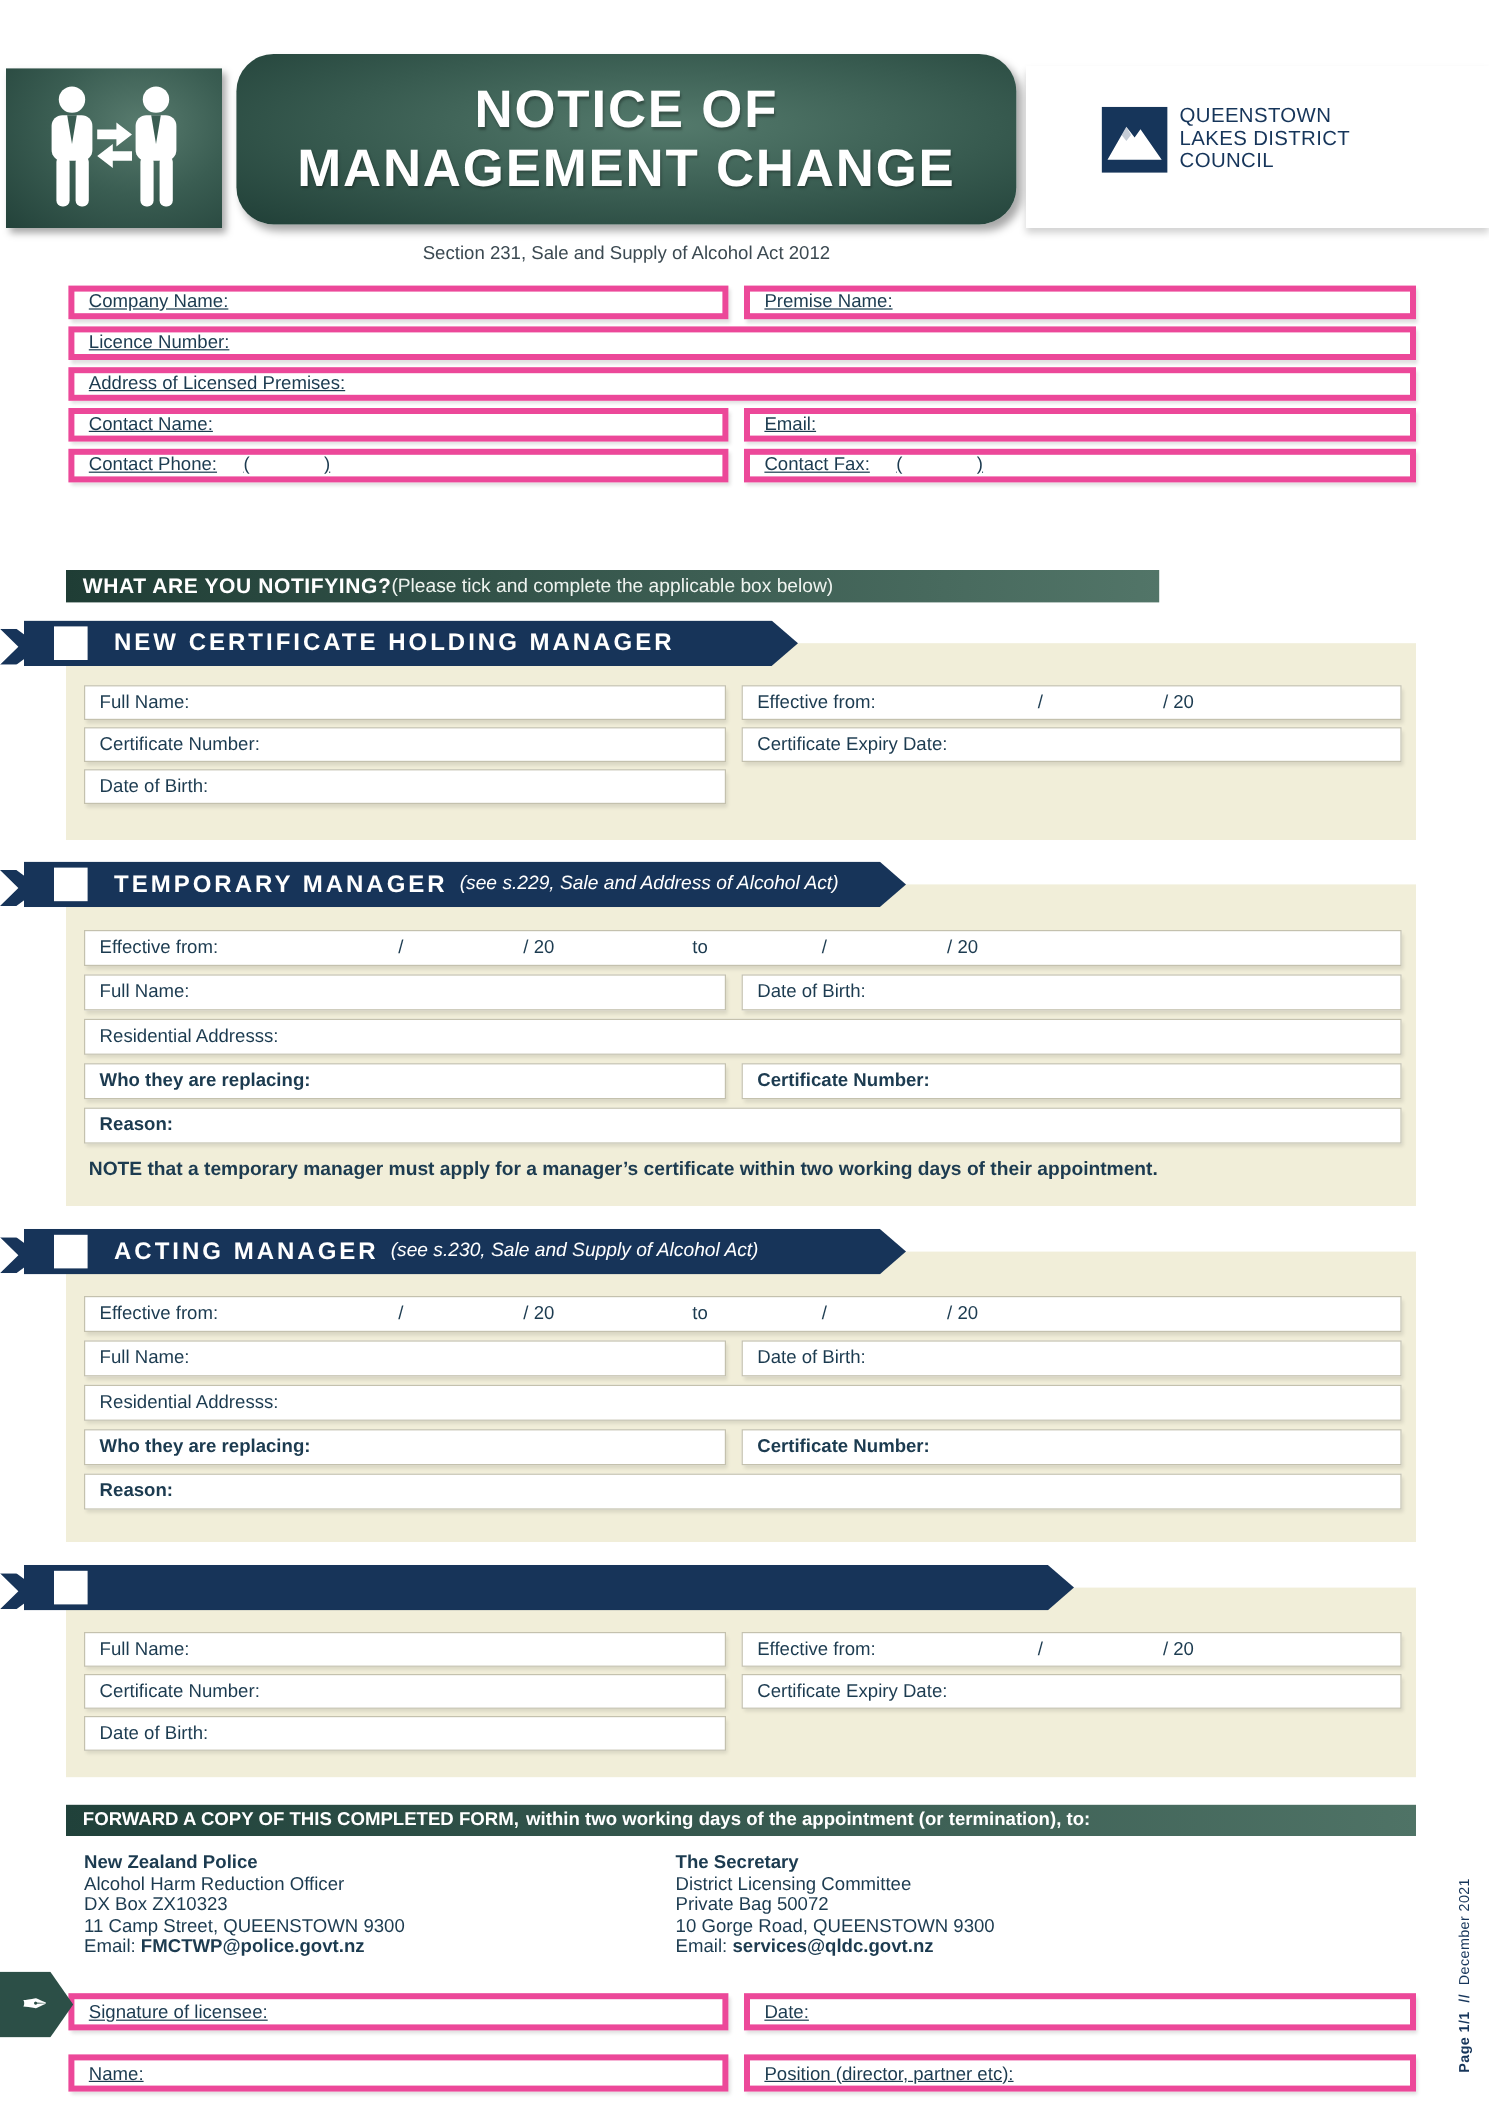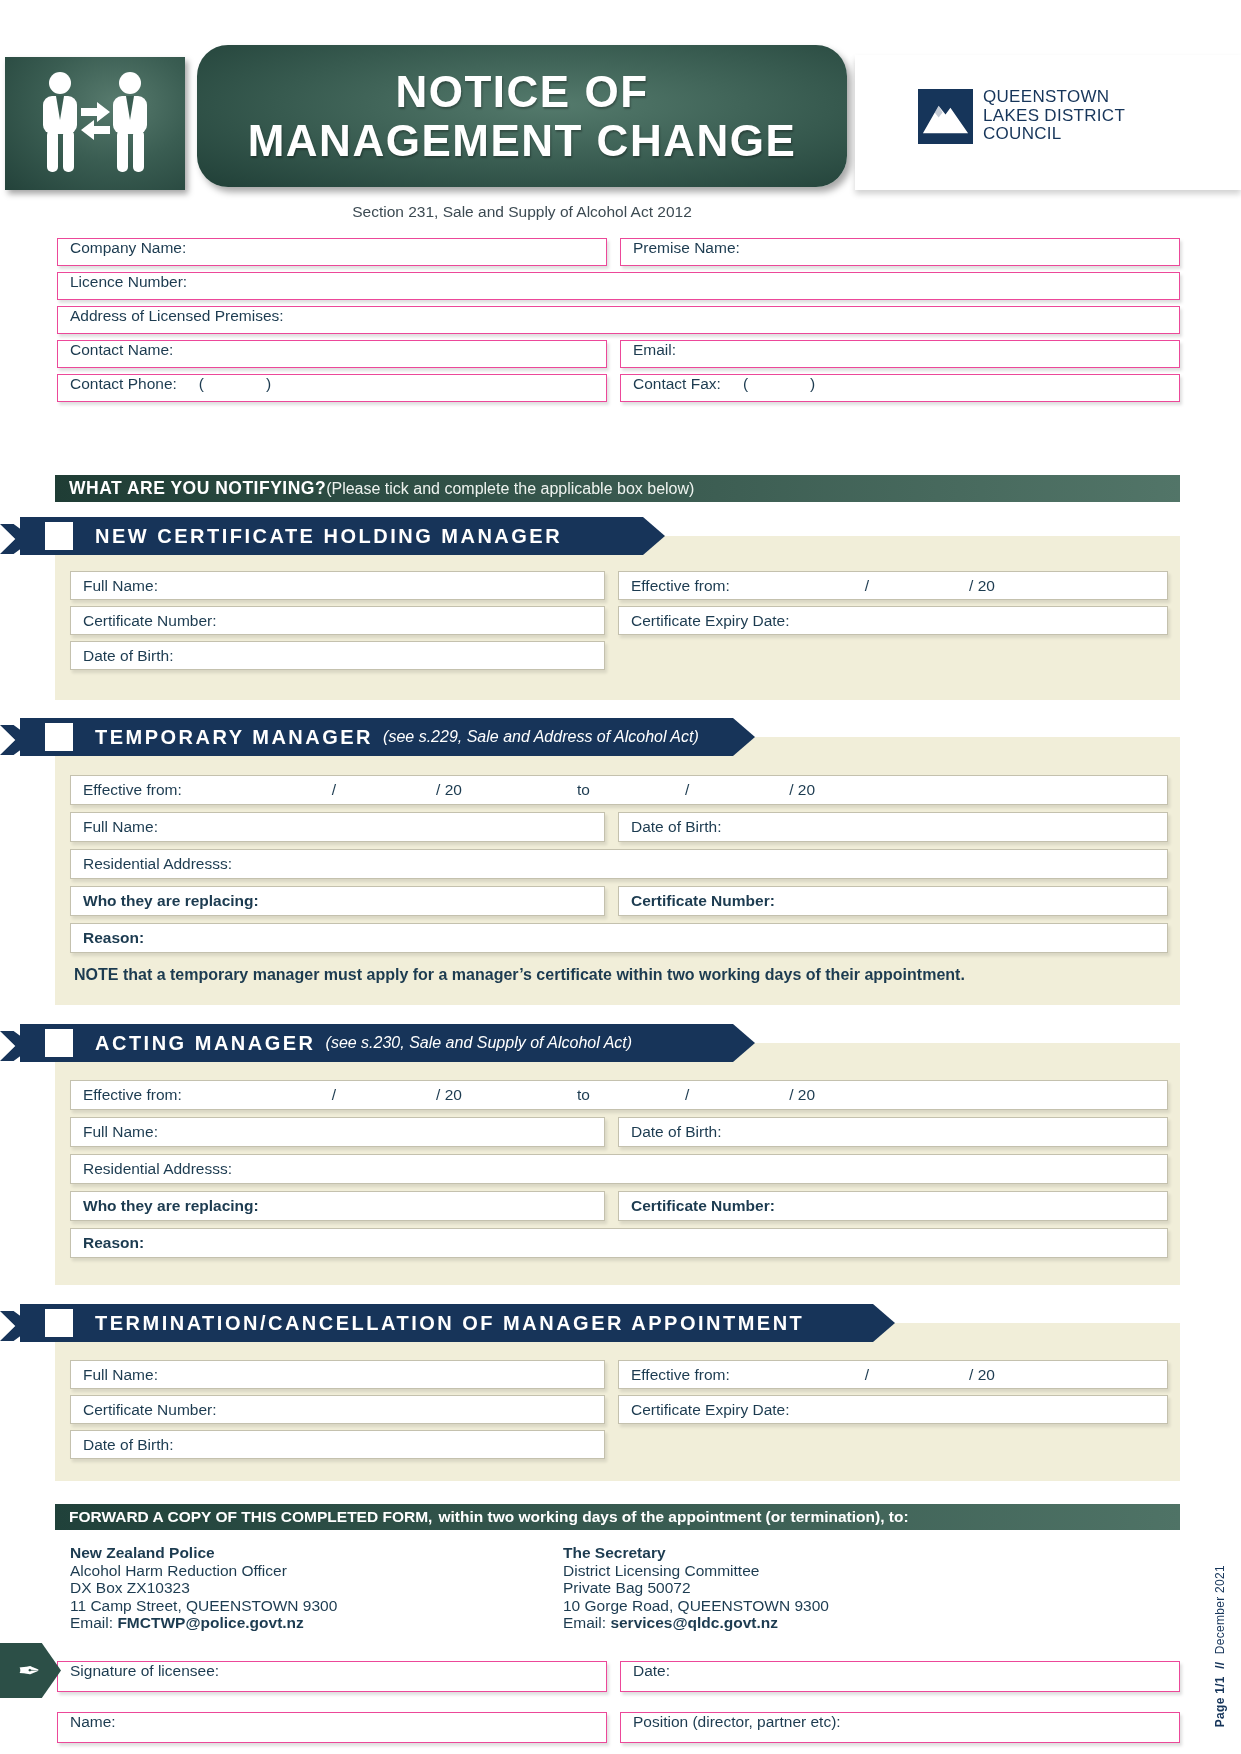--- a/index.html
+++ b/index.html
@@ -25,26 +25,26 @@
   .hdr-banner .t { font-size:44px; font-weight:bold; letter-spacing:1.5px; line-height:1.12;
     text-shadow:1px 2px 2px rgba(0,0,0,.3); }
   .logo-box { position:absolute; left:855px; top:55px; width:386px; height:135px; background:#fff;
     box-shadow:0 4px 6px rgba(0,0,0,.18); }
   .logo { position:absolute; left:918px; top:88px; display:flex; gap:10px; align-items:center; }
   .logo-text { color:#16355a; font-size:17px; line-height:1.1; letter-spacing:.3px; }
   .subtitle { width:1044px; text-align:center; margin-top:13px; font-size:15.5px; color:#3c4a52; }
   
   .rows { margin:17px 0 0 57px; width:1123px; display:flex; flex-direction:column; gap:6px; }
   .trow { display:flex; gap:13px; }
-  .fbox { background:#fff; border:1px solid #ec4899; box-shadow:2px 3px 3px rgba(0,0,0,.13);
-    height:28px; display:flex; align-items:flex-start; padding-left:12px; font-size:15.5px; }
+  .fbox { background:#fff; border:5px solid #ec4899; box-shadow:2px 3px 3px rgba(0,0,0,.13);
+    height:28px; display:flex; align-items:flex-end; padding-left:12px; font-size:15.5px;text-decoration:underline; }
   .fbox.left { width:550px; flex:none; } .fbox.grow { flex:1; } .fbox.full { width:100%; }
   .po { margin-left:22px; } .pc { margin-left:62px; }
   
-  .notify { margin:73px 0 0 55px; width:1125px; height:27px;
+  .notify { margin:73px 0 0 55px; width:911px; height:27px;
     background:linear-gradient(90deg,#1f3d35,#527568); color:#fff;
     display:flex; align-items:center; padding-left:14px; }
   .notify .b { font-weight:bold; font-size:17.5px; letter-spacing:.5px; }
   .notify .h { font-size:16px; margin-left:0; color:#eef3ef; }
   .fwd { margin:23px 0 0 55px; width:1125px; height:26px;
     background:linear-gradient(90deg,#20413a,#4f7366); color:#fff;
     display:flex; align-items:center; padding-left:14px; font-size:15.5px; font-weight:bold; }
   .fwd .p2 { margin-left:6px; font-weight:bold; }
   
   .section { margin-left:20px; position:relative; }
@@ -321,21 +321,20 @@
         </div>
       </div>
     </div>
   </div>
 
   <div class="section sec4">
     <div class="bwrap">
       <div class="ribbon"></div>
       <div class="sec-banner w4">
         <div class="chk"></div>
-        <span class="stitle">TERMINATION/CANCELLATION OF MANAGER APPOINTMENT</span>
       </div>
     </div>
     <div class="panel">
       <div class="frow">
         <div class="pbox left">
           <span>Full Name:</span>
         </div>
         <div class="pbox grow">
           <span>Effective from:</span>
           <span class="dsl1">/</span>

